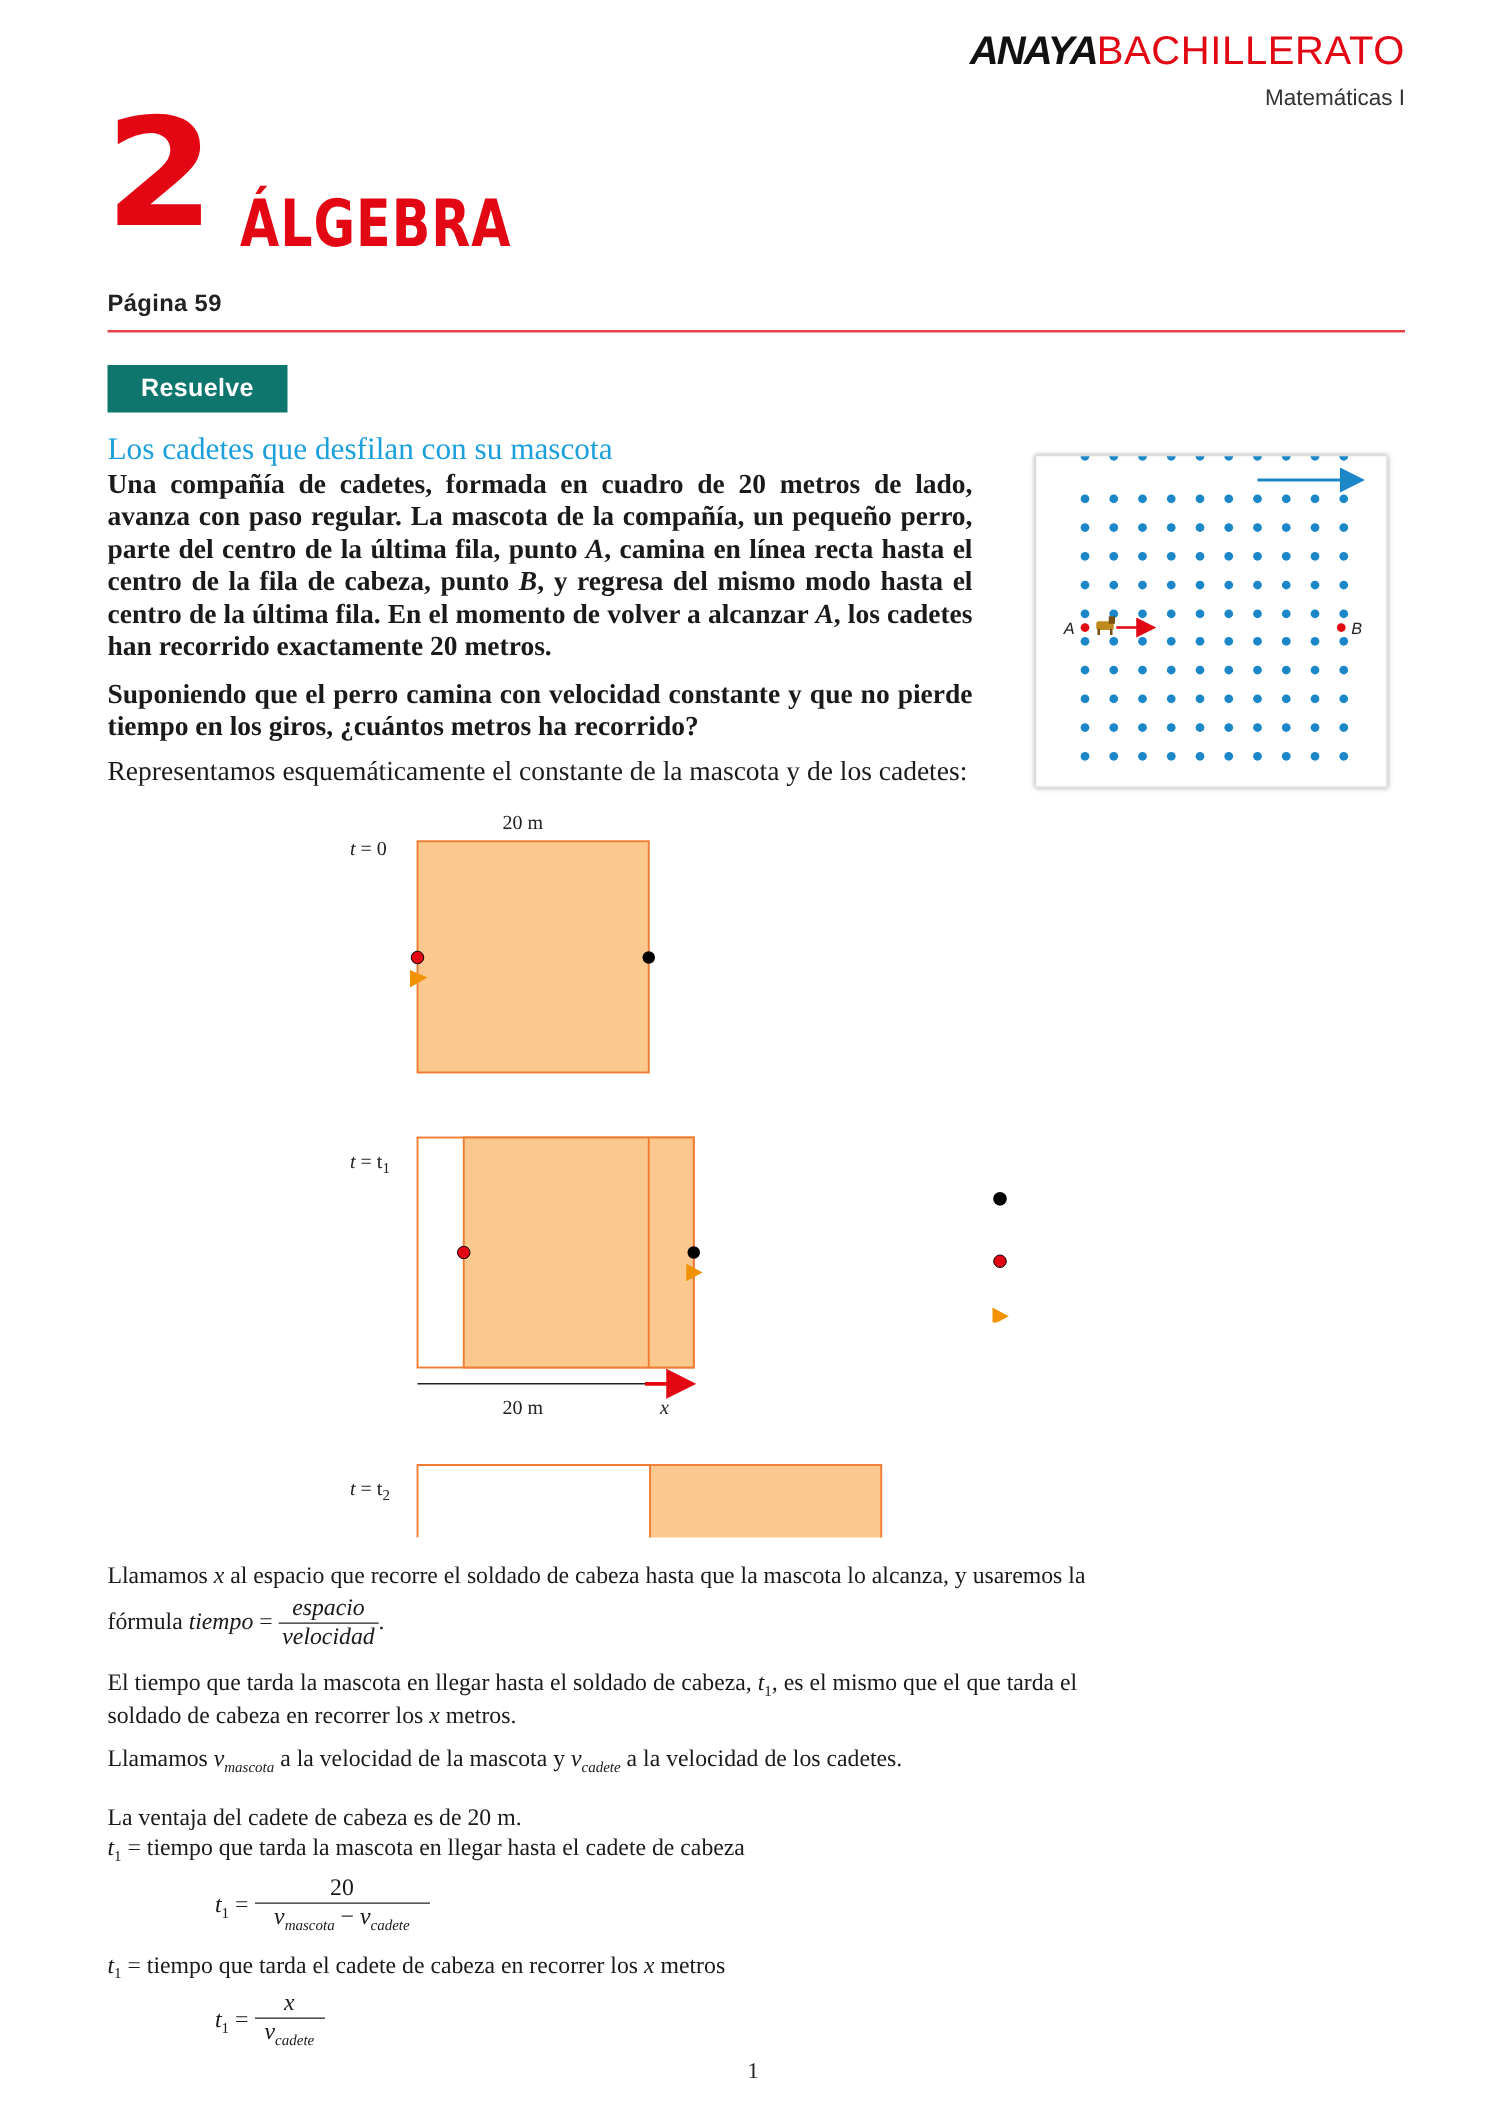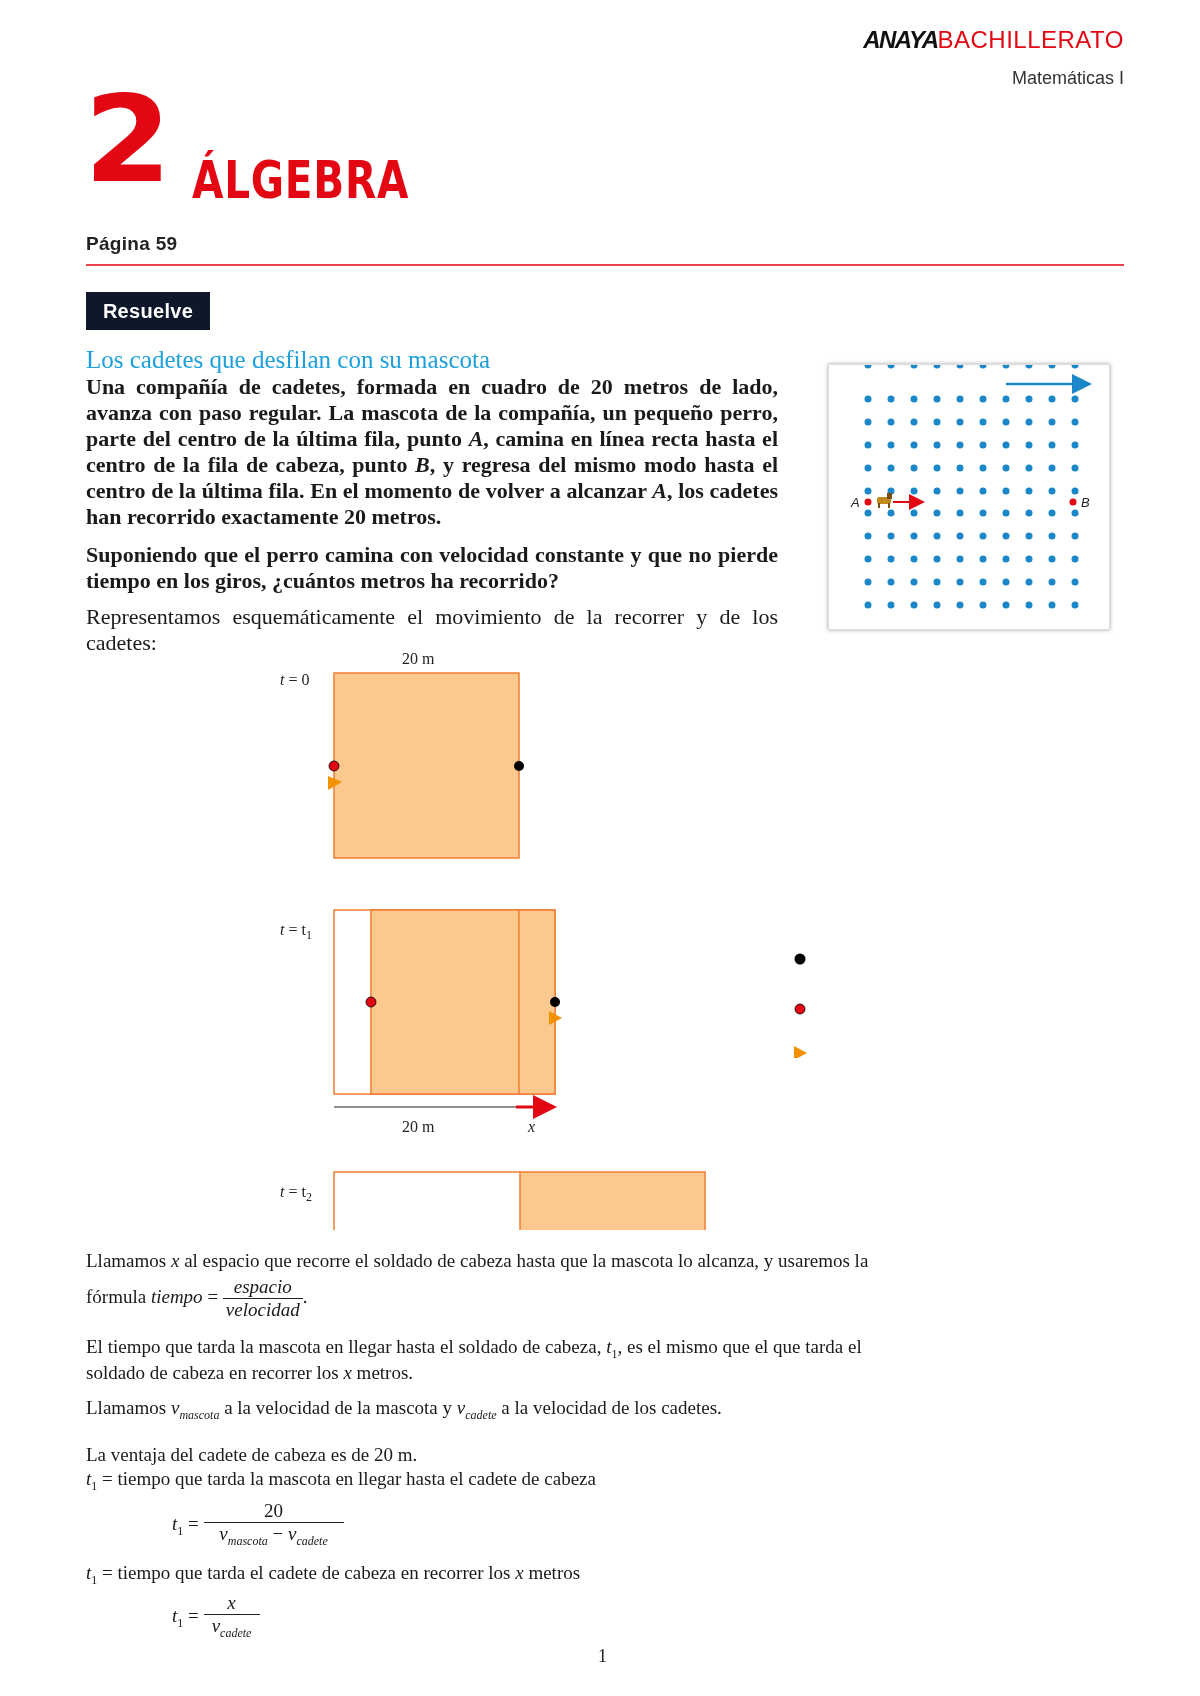--- a/index.html
+++ b/index.html
@@ -2,38 +2,38 @@
 <html><head>
 <meta charset="utf-8">
 <style>
   html, body { margin: 0; padding: 0; background: #ffffff; }
   body { width: 1200px; height: 1696px; position: relative; overflow: hidden;
          font-family: "Liberation Serif", serif; color: #1a1a1a; }
   .abs { position: absolute; }
 
   
   .brand { right: 76px; top: 26px; text-align: right; font-family: "Liberation Sans", sans-serif; }
-  .brand-line { font-size: 24px; letter-spacing: 0.5px; line-height: 28px; }
+  .brand-line { font-size: 32px; letter-spacing: 0.5px; line-height: 28px; }
   .brand-anaya { font-weight: 900; color: #111; letter-spacing: -1.5px; font-style: italic; }
   .brand-bach { color: #e30613; font-weight: 400; letter-spacing: 0.5px; }
   .brand-sub { font-size: 18px; color: #333; margin-top: 14px; }
 
   
   .chap-num { left: 84px; top: 80px; font-family: "DejaVu Sans", sans-serif; font-weight: 900;
               font-size: 120px; color: #e30613; line-height: 120px; letter-spacing: -4px;
               transform: scaleX(1.05); transform-origin: left; }
   .chap-title { left: 192px; top: 152px; font-family: "DejaVu Sans", sans-serif; font-weight: 900;
                 font-size: 52px; color: #e30613; line-height: 56px; transform: scaleX(0.78);
                 transform-origin: left; letter-spacing: 1px; }
   .page-label { left: 86px; top: 233px; font-family: "Liberation Sans", sans-serif; font-size: 19px;
                 font-weight: 700; color: #222; letter-spacing: 0.3px; }
   .title-rule { left: 86px; top: 264px; width: 1038px; height: 2px; background: #e8424b; }
 
   
-  .badge { left: 86px; top: 292px; width: 124px; height: 38px; background: #0f172a; color: #fff;
+  .badge { left: 86px; top: 292px; width: 144px; height: 38px; background: #0f766e; color: #fff;
            font-family: "Liberation Sans", sans-serif; font-size: 20px; font-weight: 700;
            line-height: 38px; text-align: center; letter-spacing: 0.3px; }
 
   .subtitle { left: 86px; top: 346px; font-family: Liberation Serif, serif; font-size: 25px;
               color: #1ca0dd; }
 
   .para { left: 86px; width: 692px; font-size: 22px; line-height: 26px; text-align: justify; }
   .bold { font-weight: 700; }
   .it { font-style: italic; }
 
@@ -66,21 +66,21 @@
 <div class="abs page-label">Página 59</div>
 <div class="abs title-rule"></div>
 
 <div class="abs badge">Resuelve</div>
 <div class="abs subtitle">Los cadetes que desfilan con su mascota</div>
 
 <div class="abs para bold" style="top:374px;">
   <span>Una compañía de cadetes, formada en cuadro de 20 metros de lado, avanza con paso regular. La mascota de la compañía, un pequeño perro, parte del centro de la última fila, punto </span><span class="it">A</span><span>, camina en línea recta hasta el centro de la fila de cabeza, punto </span><span class="it">B</span><span>, y regresa del mismo modo hasta el centro de la última fila. En el momento de volver a alcanzar </span><span class="it">A</span><span>, los cadetes han recorrido exactamente 20 metros.</span>
 </div>
 <div class="abs para bold" style="top:542px;">Suponiendo que el perro camina con velocidad constante y que no pierde tiempo en los giros, ¿cuántos metros ha recorrido?</div>
-<div class="abs para" style="top:604px;">Representamos esquemáticamente el movimiento de la recorrer y de los cadetes:</div>
+<div class="abs para" style="top:604px;">Representamos esquemáticamente el constante de la mascota y de los cadetes:</div>
 
 <div class="abs grid-fig">
   <svg width="280" height="264" viewBox="0 0 280 264">
     <defs>
       <marker id="arrBlue" markerWidth="8" markerHeight="8" refX="6" refY="4" orient="auto">
           <path d="M0,0 L8,4 L0,8 z" fill="#1b87c9"></path>
         </marker>
       <marker id="arrRed" markerWidth="8" markerHeight="8" refX="6" refY="4" orient="auto">
           <path d="M0,0 L8,4 L0,8 z" fill="#e30613"></path>
         </marker>

